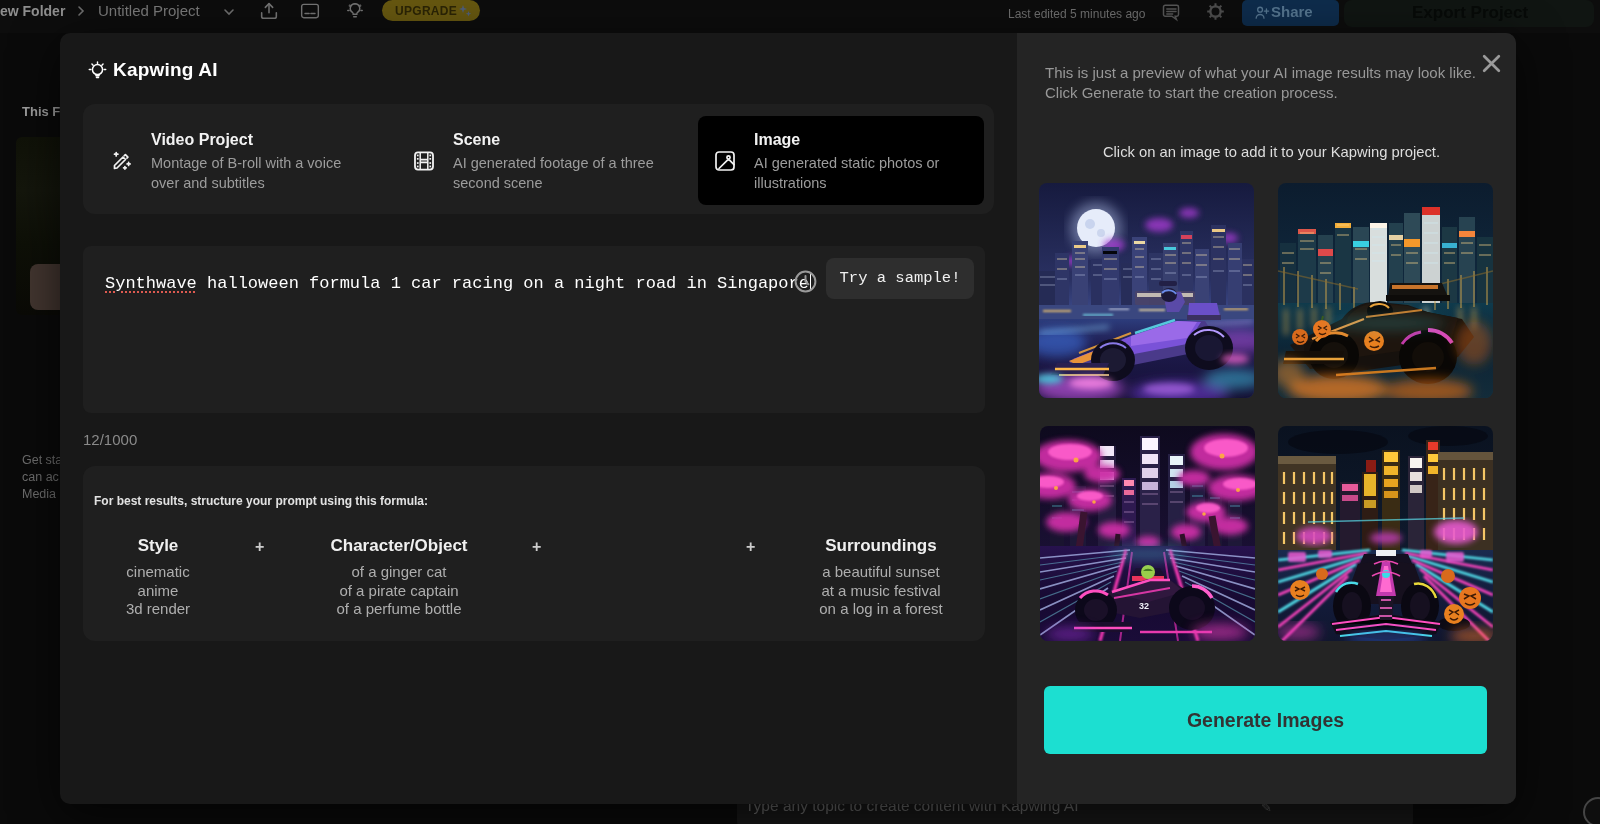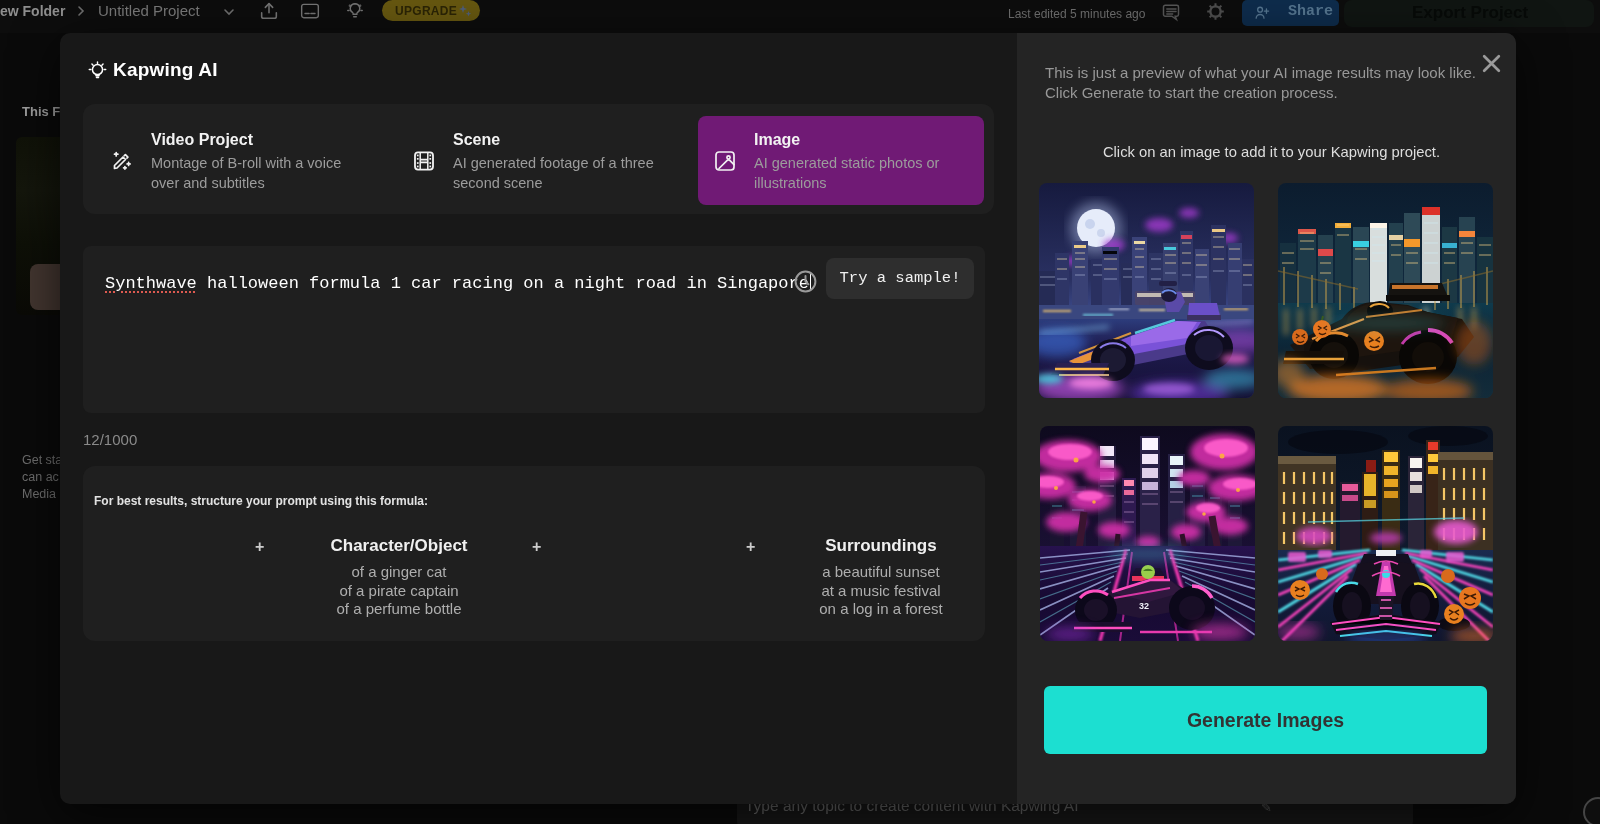--- a/index.html
+++ b/index.html
@@ -86,21 +86,21 @@
           <path d="M12 1.5v4M12 18.5v4M1.5 12h4M18.5 12h4M4.6 4.6l2.8 2.8M16.6 16.6l2.8 2.8M4.6 19.4l2.8-2.8M16.6 7.4l2.8-2.8"></path>
         </g>
         <circle cx="12" cy="12" r="2.6" fill="#0d0d0d" stroke="none"></circle>
       </svg>
     <div class="abs" style="left:1242px; top:0px; width:97px; height:26px; border-radius:5px; background:#0e2c4c;">
       <svg class="abs" style="left:11px; top:4px;" width="17" height="17" viewBox="0 0 24 24" fill="none" stroke="#54748e" stroke-width="1.9" stroke-linecap="round">
           <circle cx="10" cy="8" r="3.4"></circle>
           <path d="M4.5 20c0-3 2.5-5.2 5.5-5.2s5.5 2.2 5.5 5.2"></path>
           <path d="M19 7v6M16 10h6"></path>
         </svg>
-      <span class="abs" style="left:46px; top:3px; font-size:15px; font-weight:bold; color:#54748e;font-family:Liberation Mono, monospace;">Share</span>
+      <span class="abs" style="left:29px; top:3px; font-size:15px; font-weight:bold; color:#54748e;">Share</span>
     </div>
     <div class="abs" style="left:1344px; top:0px; width:250px; height:27px; border-radius:8px; background:#101512;">
       <span class="abs" style="left:68px; top:3px; font-size:17px; font-weight:bold; color:#070a08;">Export Project</span>
     </div>
   </div>
 </div>
 
 <div id="modal">
 
   <svg class="abs" style="left:26px; top:26px;" width="23" height="23" viewBox="0 0 24 24" fill="none" stroke="#ffffff" stroke-width="1.6" stroke-linecap="round">
@@ -137,21 +137,21 @@
           <path d="M4.5 16.5l8.5-8.5 2.5 2.5-8.5 8.5-2.5.5z M13.8 7.2l1.6-1.6 2.5 2.5-1.6 1.6"></path>
           <path d="M6.2 3.5v3.4M4.5 5.2h3.4" stroke-linecap="round"></path>
           <path d="M18.6 13.4v3M17.1 14.9h3" stroke-linecap="round"></path>
           <path d="M14.9 17.5v2.6M13.6 18.8h2.6" stroke-linecap="round"></path>
         </svg>
       <div class="card-tx">
         <div class="card-title">Video Project</div>
         <div class="card-sub">Montage of B-roll with a voice over and subtitles</div>
       </div>
     </div>
-    <div class="card" style="left:615px; background:#701a75;text-decoration:underline;">
+    <div class="card" style="left:615px; background:#000000;text-decoration:underline;">
       <svg class="card-ico" width="24" height="24" viewBox="0 0 24 24" fill="none" stroke="#f2f2f2" stroke-width="1.7" stroke-linecap="round" stroke-linejoin="round">
           <rect x="3" y="3" width="18" height="18" rx="3"></rect>
           <circle cx="15.5" cy="8.5" r="1.6"></circle>
           <path d="M21 15.6l-4.2-4.2a1.8 1.8 0 0 0-2.6 0L6 19.5"></path>
         </svg>
       <div class="card-tx">
         <div class="card-title">Image</div>
         <div class="card-sub">AI generated static photos or illustrations</div>
       </div>
     </div>
@@ -164,20 +164,24 @@
         <path d="M12 6.8V12l2.8 2.6"></path>
       </svg>
     <div class="abs" style="left:743px; top:12px; width:148px; height:41px; background:#2e2e2e; border-radius:8px;">
       <div style="text-align:center; line-height:41px; font-size:15.5px; color:#f0f0f0;">Try a sample!</div>
     </div>
   </div>
   <div class="abs" style="left:23px; top:398px; font-size:15px; color:#8a8a8a;">12/1000</div>
 
   <div class="abs" style="left:23px; top:433px; width:902px; height:175px; background:#1f1f1f; border-radius:12px;">
     <div class="abs" style="left:11px; top:28px; font-size:12px; font-weight:bold; color:#e2e2e2;">For best results, structure your prompt using this formula:</div>
+    <div class="fcol" style="left:15px; top:70px; width:120px;">
+      <div class="fhead">Style</div>
+      <div class="fitems">cinematic<br>anime<br>3d render</div>
+    </div>
     <div class="fplus" style="left:172px;">+</div>
     <div class="fcol" style="left:216px; top:70px; width:200px;">
       <div class="fhead">Character/Object</div>
       <div class="fitems">of a ginger cat<br>of a pirate captain<br>of a perfume bottle</div>
     </div>
     <div class="fplus" style="left:449px;">+</div>
     <div class="fplus" style="left:663px;">+</div>
     <div class="fcol" style="left:698px; top:70px; width:200px;">
       <div class="fhead">Surroundings</div>
       <div class="fitems">a beautiful sunset<br>at a music festival<br>on a log in a forest</div>

